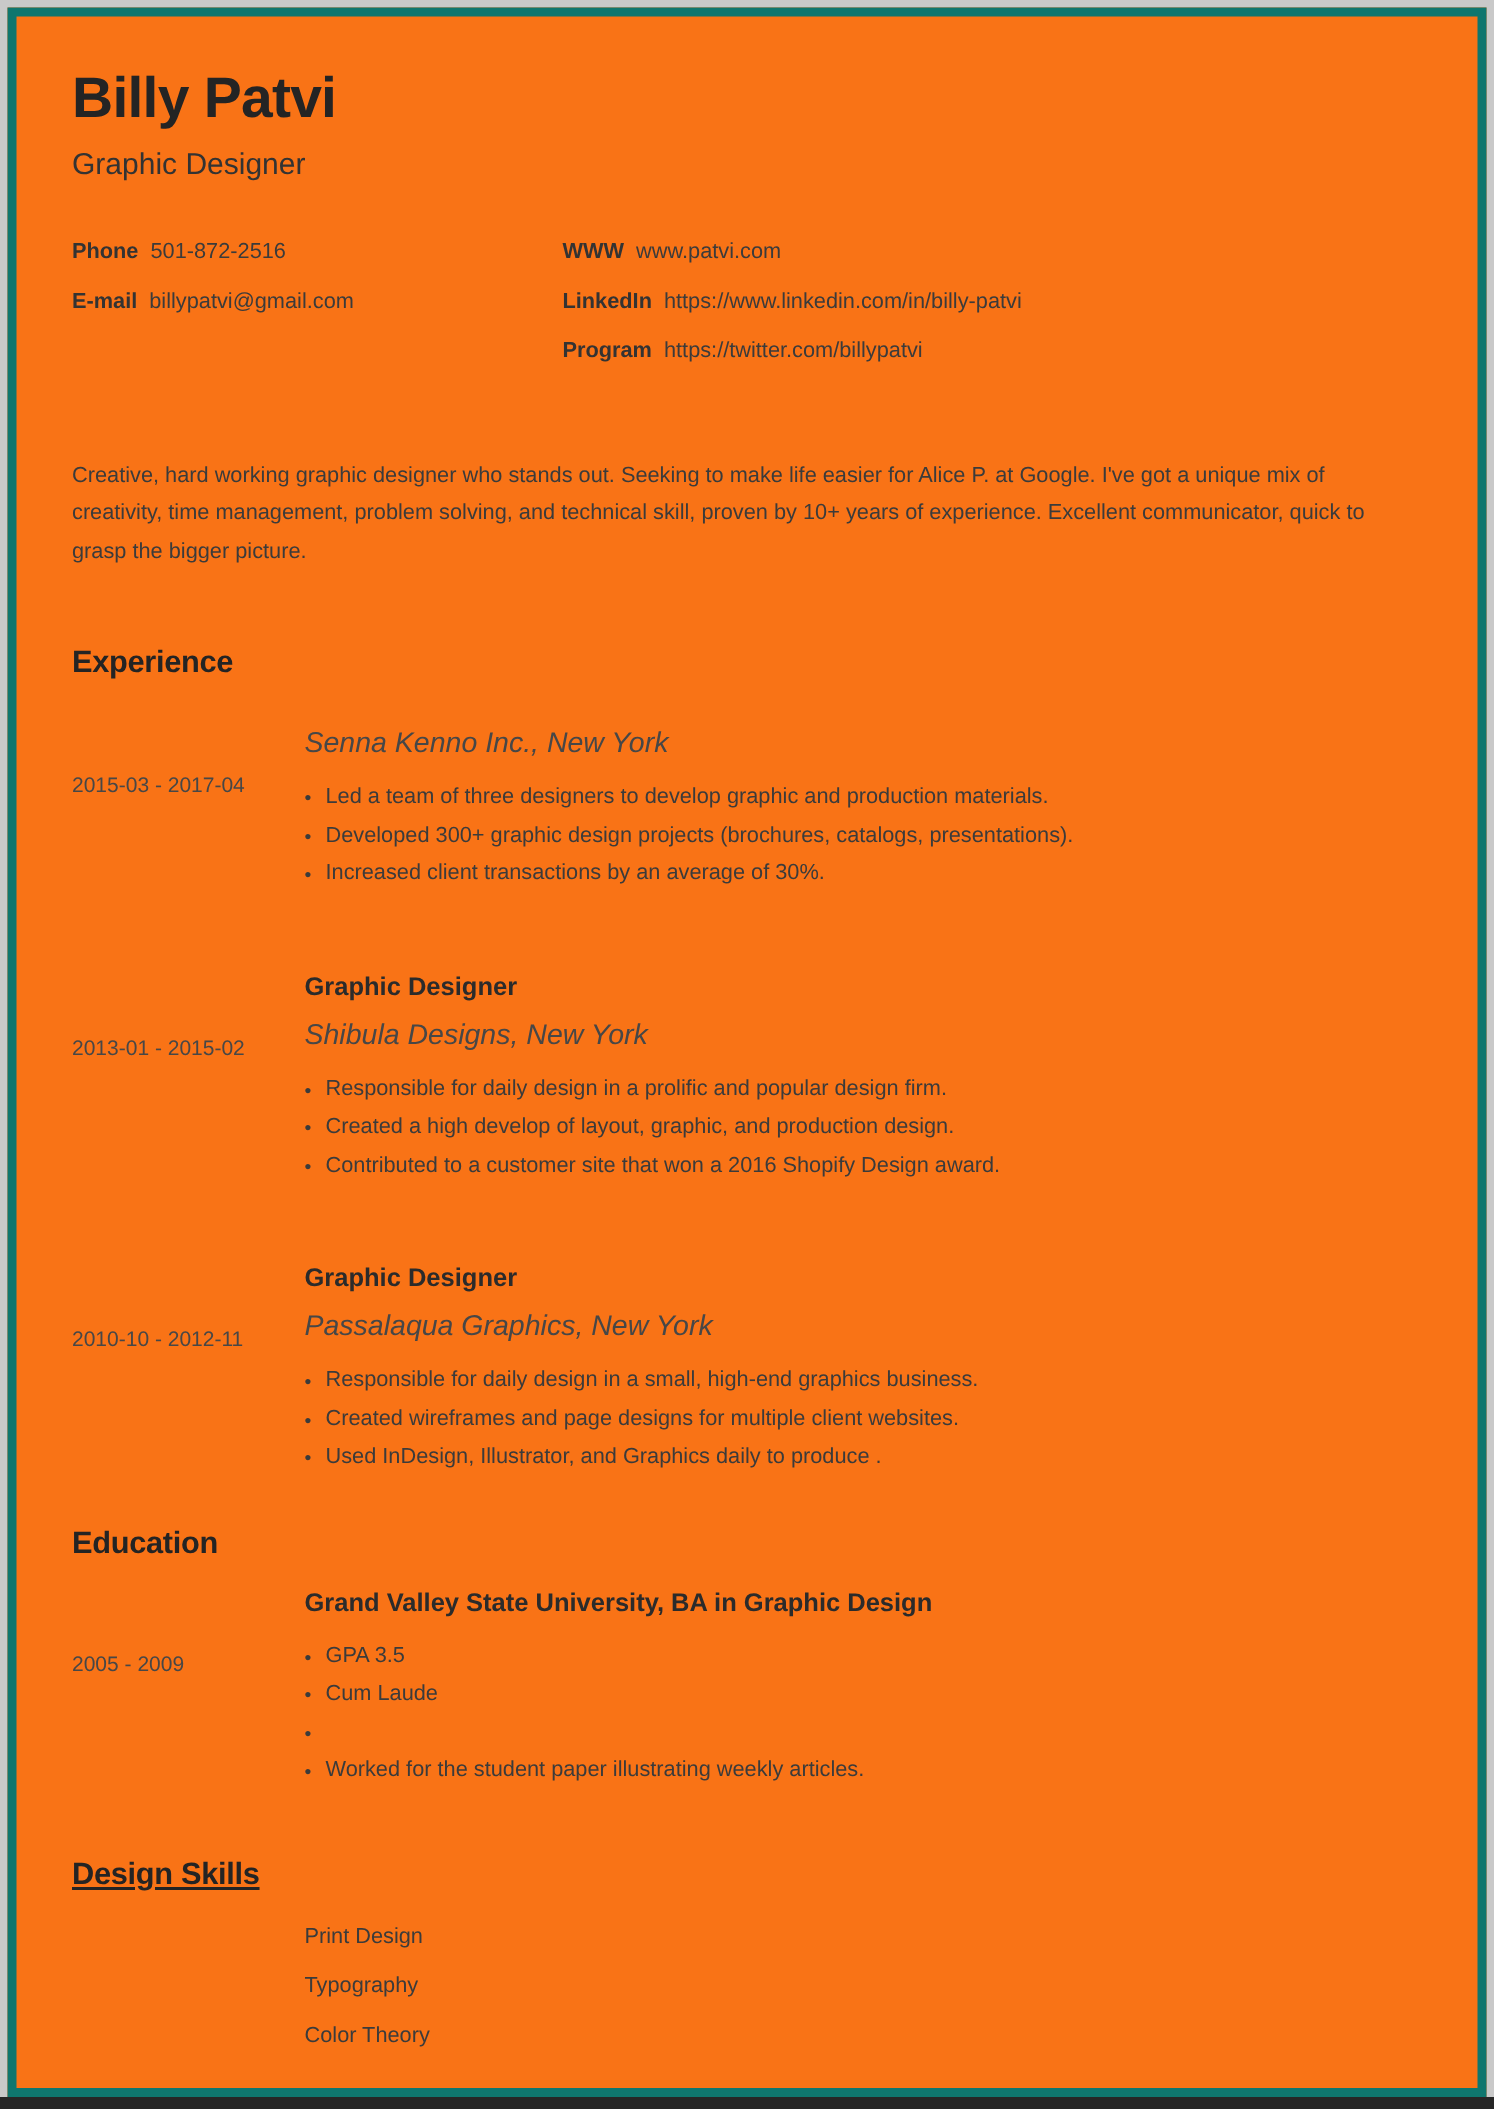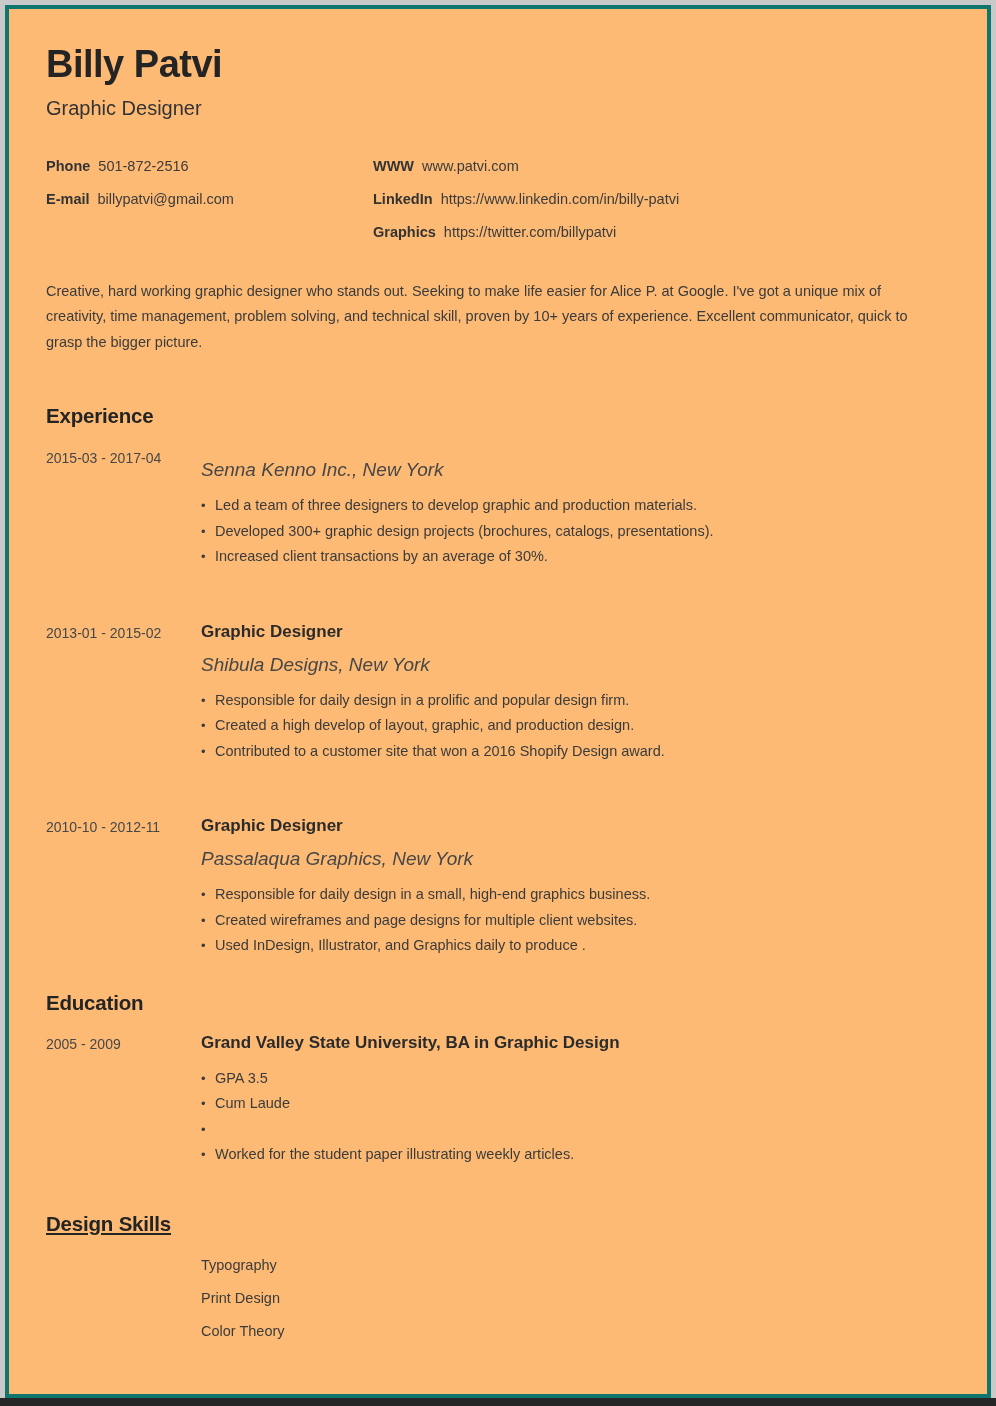--- a/index.html
+++ b/index.html
@@ -6,22 +6,22 @@
   html, body {
     width: 996px; height: 1406px;
     background: #c9c9c9;
     font-family: "Liberation Sans", "DejaVu Sans", sans-serif;
     position: relative;
     overflow: hidden;
   }
   .page {
     position: absolute;
     left: 5px; top: 5px; right: 5px; bottom: 8px;
-    background: #fdba74;
-    border: 4px solid #0f766e;
+    background: #f97316;
+    border: 6px solid #0f766e;
     padding: 34px 50px 0 37px;
     color: #3b3b3b;
     overflow: hidden;
   }
   .bottom-bar {
     position: absolute;
     left: 0; right: 0; bottom: 0;
     height: 8px;
     background: #262626;
   }
@@ -44,41 +44,42 @@
     margin-top: 30px;
     font-size: 14.5px;
   }
   .contact-col-left { width: 327px; flex: none; }
   .contact-col-right { flex: 1; }
   .contact-row { display: flex; height: 33px; align-items: center; text-align: right; }
   .contact-label { font-weight: 700; color: #333333; margin-right: 8px; }
   .contact-value { color: #3b3b3b; }
   
   .summary {
-    margin-top: 30px;
+    margin-top: 54px;
     font-size: 14.5px;
     line-height: 25.5px;
     color: #3b3b3b;
     max-width: 900px;
   }
   
   .section-heading {
     font-size: 20.5px;
     font-weight: 700;
     color: #242424;
     letter-spacing: -0.2px;
   }
   .experience-heading { margin-top: 49px; }
   .entry { display: flex; margin-top: 19px; }
   .entry + .entry { margin-top: 52px; }
   .entry-dates {
     width: 155px; flex: none;
     font-size: 14px;
     color: #474747;
     padding-top: 3px;
+    margin-top: 39px;
   }
   .entry-body { flex: 1; }
   .entry-title {
     font-size: 17px;
     font-weight: 700;
     color: #2b2b2b;
   }
   .entry-company {
     font-style: italic;
     font-size: 19px;
@@ -130,21 +131,21 @@
     <div class="contact-col-right">
       <div class="contact-row">
         <span class="contact-label">WWW</span>
         <span class="contact-value">www.patvi.com</span>
       </div>
       <div class="contact-row">
         <span class="contact-label">LinkedIn</span>
         <span class="contact-value">https://www.linkedin.com/in/billy-patvi</span>
       </div>
       <div class="contact-row">
-        <span class="contact-label">Graphics</span>
+        <span class="contact-label">Program</span>
         <span class="contact-value">https://twitter.com/billypatvi</span>
       </div>
     </div>
   </div>
 
   <div class="summary">Creative, hard working graphic designer who stands out. Seeking to make life easier for Alice P. at Google. I've got a unique mix of creativity, time management, problem solving, and technical skill, proven by 10+ years of experience. Excellent communicator, quick to grasp the bigger picture.</div>
 
   <div class="section-heading experience-heading">Experience</div>
 
   <div class="entry">
@@ -234,20 +235,20 @@
               <span class="bullet-dot">•</span>
               <span>Worked for the student paper illustrating weekly articles.</span>
             </div>
         </div>
       </div>
     </div>
   </div>
 
   <div class="section-heading skills-heading">Design Skills</div>
   <div class="skills-list">
+    <div class="skill-item">Print Design</div>
     <div class="skill-item">Typography</div>
-    <div class="skill-item">Print Design</div>
     <div class="skill-item">Color Theory</div>
   </div>
 
 </div>
 
 <div class="bottom-bar"></div>
 
 </body></html>

